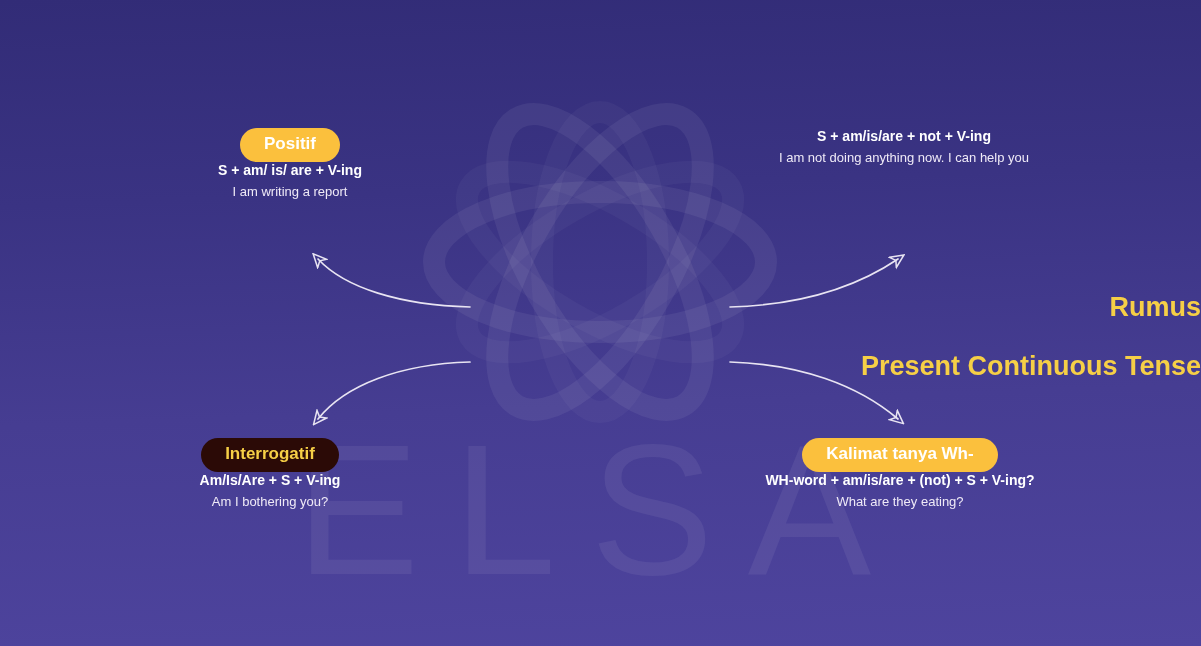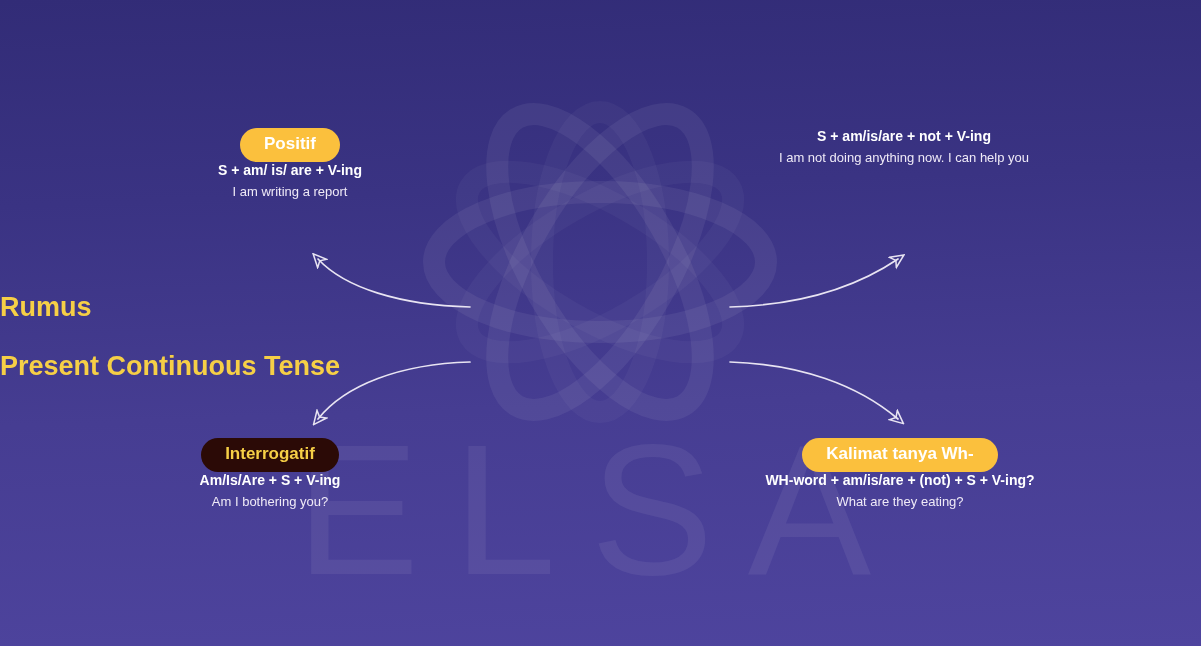--- a/index.html
+++ b/index.html
@@ -39,21 +39,21 @@
 
   
   .arrows { position: absolute; inset: 0; pointer-events: none; }
 
   
   .center-title {
     position: absolute;
     left: 0;
     right: 0;
     top: 290px;
-    text-align: left;
+    text-align: right;
     color: #F6CF46;
     font-size: 27px;
     font-weight: bold;
     line-height: 1.28;
   }
   .center-title .line1 { display: block; }
   .center-title .line2 { display: block; margin-top: 24px; }
 
   
   .quad {

